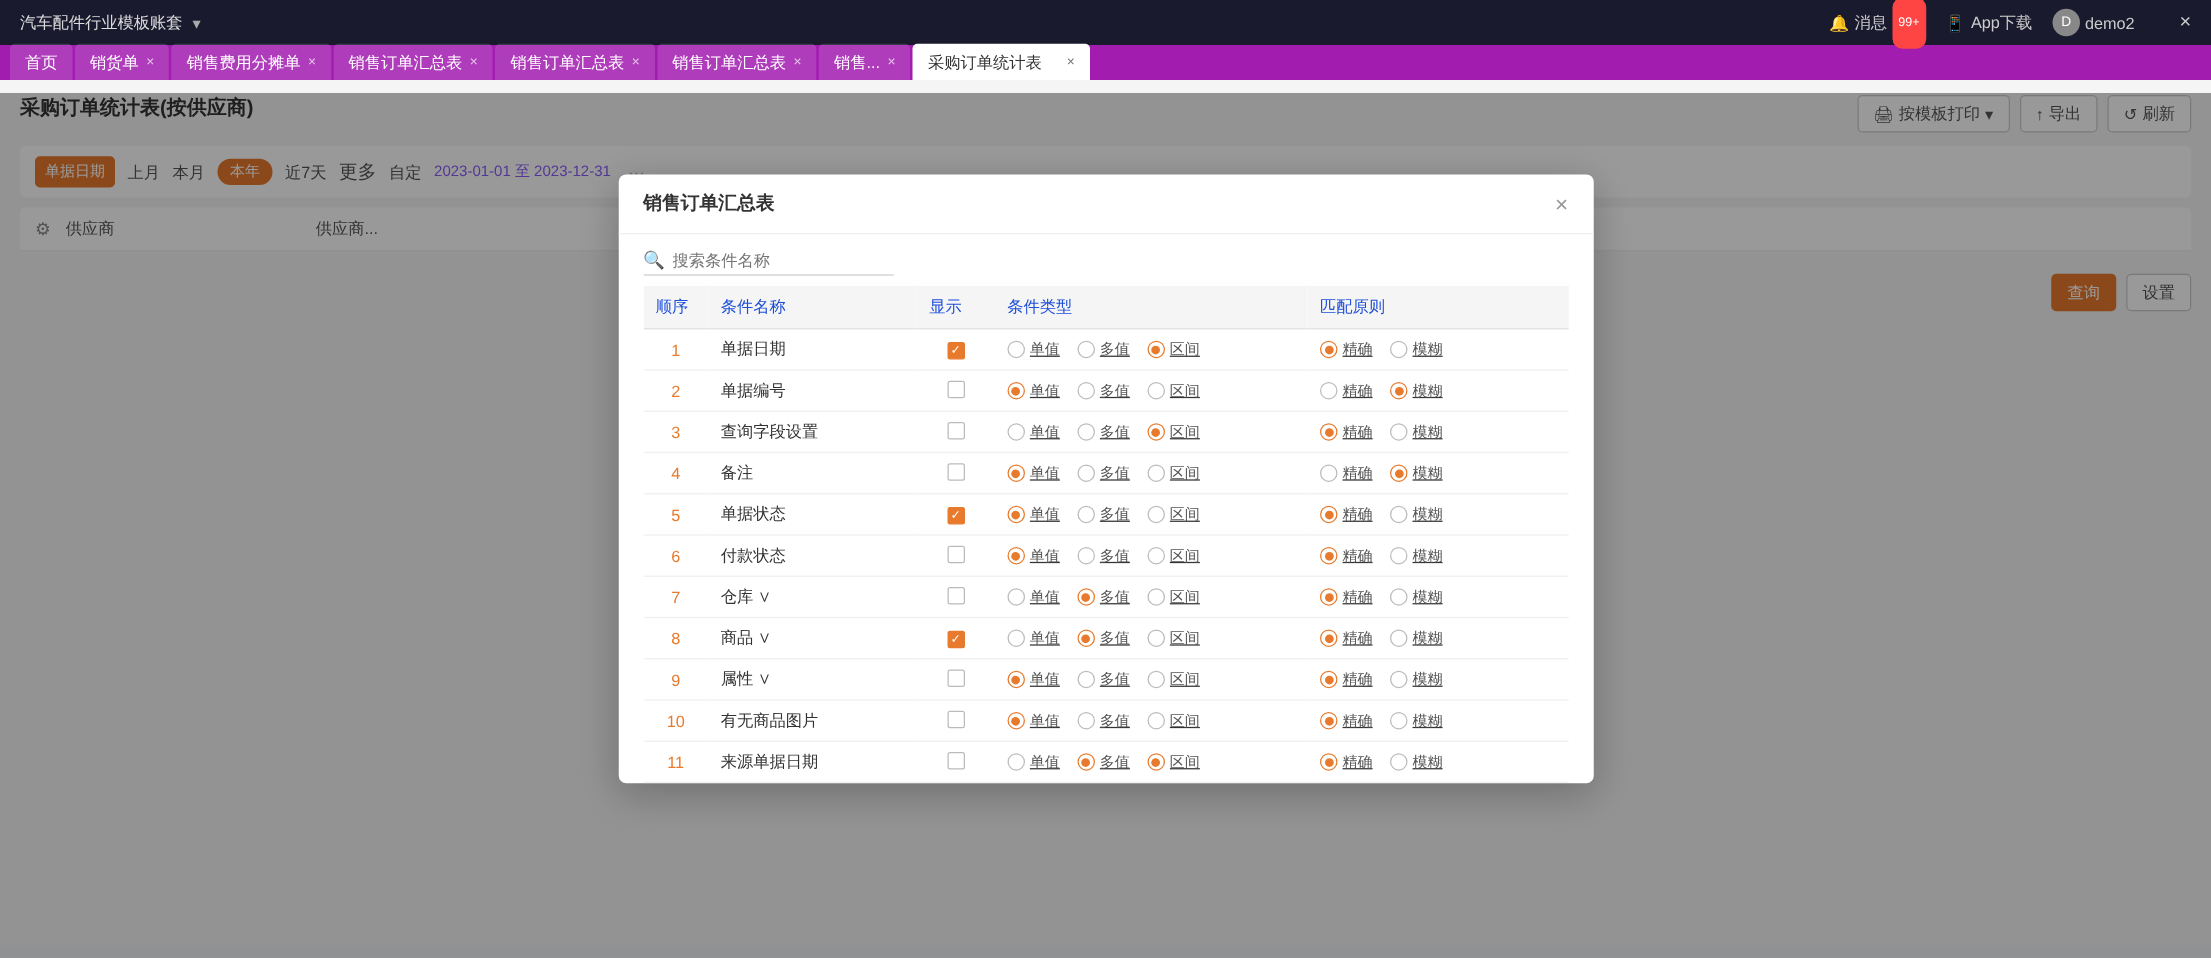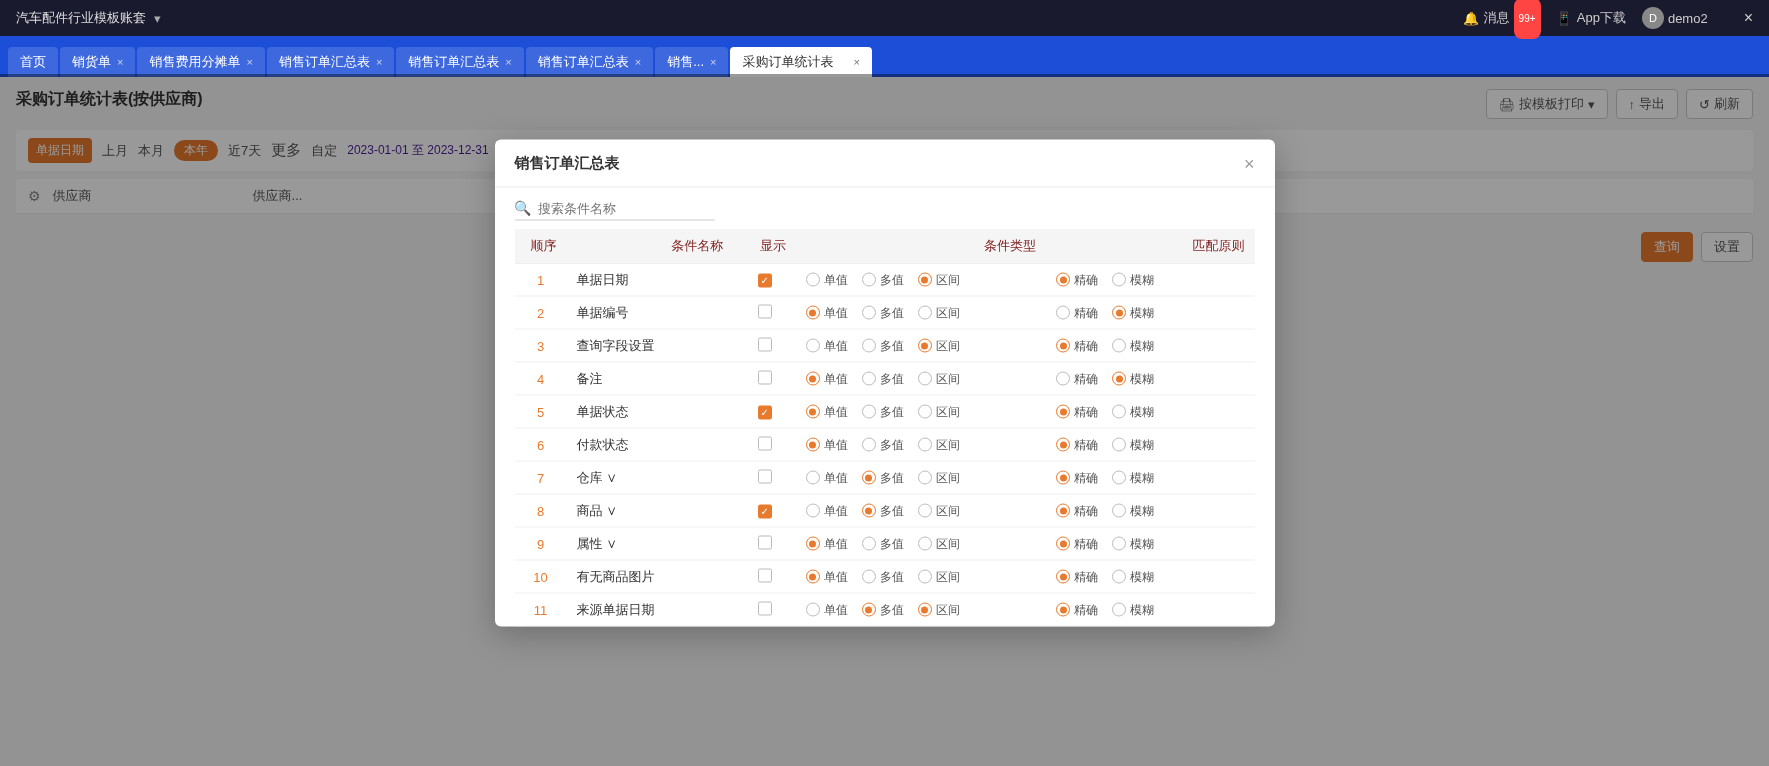--- a/index.html
+++ b/index.html
@@ -15,24 +15,24 @@
       padding: 0 16px;
       color: #ccc;
     }
     .top-bar-left { font-size: 13px; color: #ddd; display: flex; align-items: center; gap: 8px; }
     .top-bar-right { display: flex; align-items: center; gap: 16px; font-size: 13px; color: #ccc; }
     .top-bar-right .badge { background: #ff4444; color: #fff; border-radius: 8px; padding: 15px 5px; font-size: 10px; }
     .close-x { color: #ccc; cursor: pointer; font-size: 16px; margin-left: 20px; }
 
     
     .tab-bar {
-      background: #1d4ed8;
-      height: 41px;
-      display: flex;
-      align-items: flex-end;
+      background: #a21caf;
+      height: 28px;
+      display: flex;
+      align-items: center;
       padding: 0 8px;
       gap: 2px;
     }
     .tab-item {
       background: rgba(255,255,255,0.15);
       color: #fff;
       padding: 4px 12px;
       border-radius: 4px 4px 0 0;
       font-size: 13px;
       cursor: pointer;
@@ -140,23 +140,23 @@
       overflow-y: auto;
       padding: 0 20px;
     }
     .config-table {
       width: 100%;
       border-collapse: collapse;
     }
     .config-table th {
       background: #f5f5f5;
       padding: 8px 10px;
-      text-align: right;
+      text-align: left;
       font-size: 13px;
-      color: #7f1d1d;
+      color: #1d4ed8;
       font-weight: 500;
       border-bottom: 1px solid #e0e0e0;
       position: sticky;
       top: 0;
     }
     .config-table td {
       padding: 7px 10px;
       border-bottom: 1px solid #f0f0f0;
       font-size: 13px;
       color: #333;
@@ -176,21 +176,21 @@
       border-radius: 2px;
       display: inline-flex;
       align-items: center;
       justify-content: center;
       cursor: pointer;
     }
     .cb.checked { background: #e87a2d; border-color: #e87a2d; }
     .cb.checked::after { content: '✓'; color: #fff; font-size: 10px; }
 
     
-    .radio-group { display: flex; align-items: center; gap: 14px; flex-wrap: nowrap; }
+    .radio-group { display: flex; align-items: center; gap: 14px; flex-wrap: nowrap; text-decoration: underline; }
     .radio-item { display: flex; align-items: center; gap: 4px; cursor: pointer; white-space: nowrap; }
     .radio-dot {
       width: 14px;
       height: 14px;
       border-radius: 50%;
       border: 1.5px solid #bbb;
       display: inline-flex;
       align-items: center;
       justify-content: center;
       flex-shrink: 0;
@@ -228,21 +228,21 @@
       background: #fff;
       border-radius: 4px;
       padding: 8px 12px;
       display: flex;
       align-items: center;
       gap: 10px;
       margin-bottom: 8px;
     }
     .filter-toggle { background: #e87a2d; color: #fff; border: none; border-radius: 4px; padding: 4px 8px; cursor: pointer; font-size: 12px; }
     .filter-chip { background: #e87a2d; color: #fff; border-radius: 20px; padding: 2px 10px; font-size: 12px; }
-    .filter-date { color: #4c1d95; font-size: 12px; }
+    .filter-date { color: #8b5cf6; font-size: 12px; }
 
     .bg-table-header {
       background: #fff;
       border-radius: 4px 4px 0 0;
       display: flex;
       align-items: center;
       padding: 8px 12px;
       border-bottom: 1px solid #eee;
     }
     .col-hdr { color: #555; font-size: 13px; width: 200px; }

